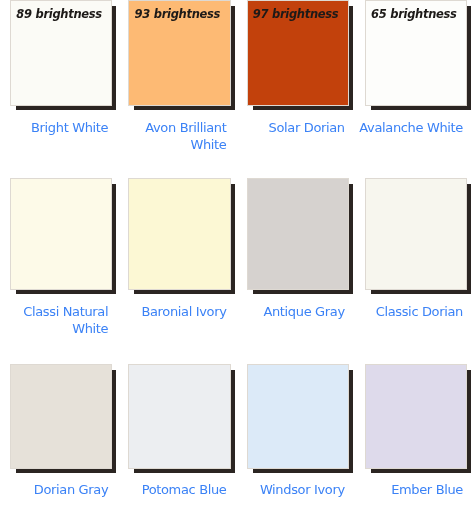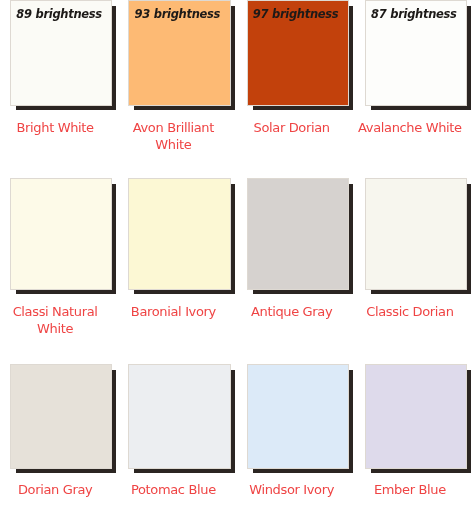--- a/index.html
+++ b/index.html
@@ -69,26 +69,26 @@
     font-style: italic;
     font-weight: 600;
     font-size: 11.5px;
     letter-spacing: -0.3px;
     color: #1d1a18;
     white-space: nowrap;
   }
 
   .caption {
     margin-top: 13px;
-    text-align: center;
+    text-align: right;
     font-family: "DejaVu Sans", "Liberation Sans", sans-serif;
     font-size: 13px;
     line-height: 1.32;
     letter-spacing: -0.35px;
-    color: #ef4444;
+    color: #3b82f6;
     padding-right: 4px;
   }
   .row-3 .caption { margin-top: 12px; }
 </style>
 </head>
 <body style="background: rgb(255, 255, 255);">
 
 <div class="chart">
 
   <div class="row row-1">
@@ -115,21 +115,21 @@
         <div class="swatch" style="background: #c2410c; box-shadow: rgb(43, 37, 34) 5px 5px 0px -1px;">
           <span class="brightness">97 brightness</span>
         </div>
       </div>
       <div class="caption">Solar Dorian</div>
     </div>
 
     <div class="cell">
       <div class="swatch-wrap">
         <div class="swatch" style="background: rgb(253, 253, 251); box-shadow: rgb(43, 37, 34) 5px 5px 0px -1px;">
-          <span class="brightness">87 brightness</span>
+          <span class="brightness">65 brightness</span>
         </div>
       </div>
       <div class="caption">Avalanche White</div>
     </div>
   </div>
 
   <div class="row row-2">
     <div class="cell">
       <div class="swatch-wrap">
         <div class="swatch" style="background: rgb(253, 250, 232); box-shadow: rgb(43, 37, 34) 5px 5px 0px -1px;"></div>

